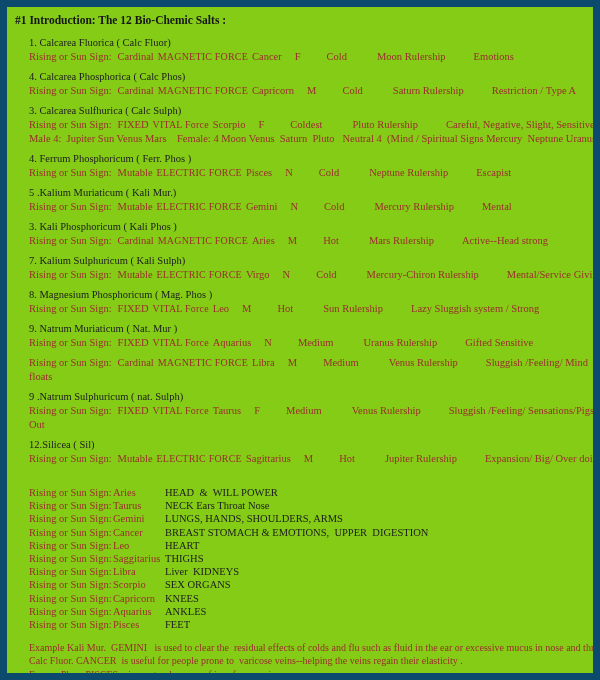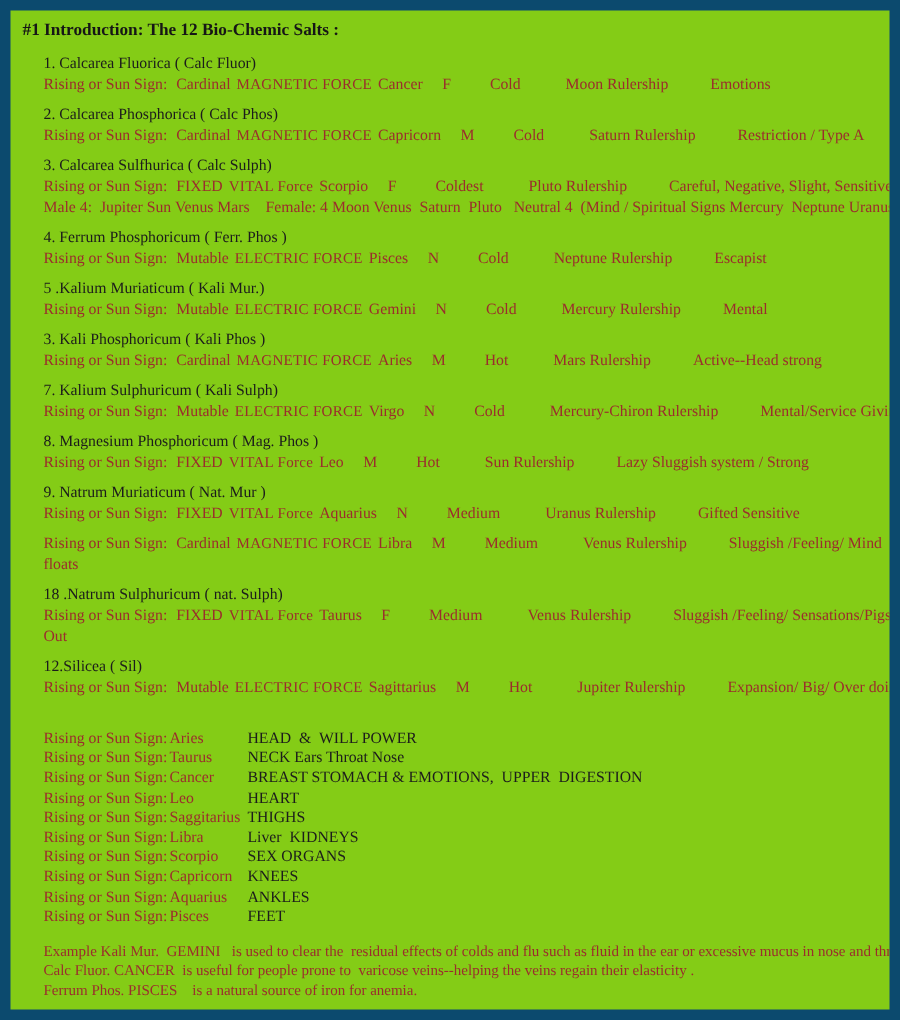--- a/index.html
+++ b/index.html
@@ -62,21 +62,21 @@
   <div class="title">#1 Introduction: The 12 Bio-Chemic Salts :</div>
 
   <div class="entries">
 
       <div class="entry">
         <div class="salt-name">1. Calcarea Fluorica ( Calc Fluor)</div>
         <div class="salt-detail"><span class="f-label">Rising or Sun Sign:</span><span class="f-mod">Cardinal</span><span class="f-force">MAGNETIC FORCE</span><span class="f-sign">Cancer</span><span class="f-gender">F</span><span class="f-temp">Cold</span><span class="f-rul">Moon Rulership</span><span class="f-trait">Emotions</span></div>
       </div>
 
       <div class="entry">
-        <div class="salt-name">2. Calcarea Phosphorica ( Calc Phos)</div>
+        <div class="salt-name">4. Calcarea Phosphorica ( Calc Phos)</div>
         <div class="salt-detail"><span class="f-label">Rising or Sun Sign:</span><span class="f-mod">Cardinal</span><span class="f-force">MAGNETIC FORCE</span><span class="f-sign">Capricorn</span><span class="f-gender">M</span><span class="f-temp">Cold</span><span class="f-rul">Saturn Rulership</span><span class="f-trait">Restriction / Type A</span></div>
       </div>
 
       <div class="entry">
         <div class="salt-name">3. Calcarea Sulfhurica ( Calc Sulph)</div>
         <div class="salt-detail"><span class="f-label">Rising or Sun Sign:</span><span class="f-mod">FIXED</span><span class="f-force">VITAL Force</span><span class="f-sign">Scorpio</span><span class="f-gender">F</span><span class="f-temp">Coldest</span><span class="f-rul">Pluto Rulership</span><span class="f-trait">Careful, Negative, Slight, Sensitive  Male 4:  Jupiter Sun Venus Mars    Female: 4 Moon Venus  Saturn  Pluto   Neutral 4  (Mind / Spiritual Signs Mercury  Neptune Uranus )</span></div>
       </div>
 
       <div class="entry">
         <div class="salt-name">4. Ferrum Phosphoricum ( Ferr. Phos )</div>
@@ -106,36 +106,37 @@
       <div class="entry">
         <div class="salt-name">9. Natrum Muriaticum ( Nat. Mur )</div>
         <div class="salt-detail"><span class="f-label">Rising or Sun Sign:</span><span class="f-mod">FIXED</span><span class="f-force">VITAL Force</span><span class="f-sign">Aquarius</span><span class="f-gender">N</span><span class="f-temp">Medium</span><span class="f-rul">Uranus Rulership</span><span class="f-trait">Gifted Sensitive</span></div>
       </div>
 
       <div class="entry">
         <div class="salt-detail"><span class="f-label">Rising or Sun Sign:</span><span class="f-mod">Cardinal</span><span class="f-force">MAGNETIC FORCE</span><span class="f-sign">Libra</span><span class="f-gender">M</span><span class="f-temp">Medium</span><span class="f-rul">Venus Rulership</span><span class="f-trait">Sluggish /Feeling/ Mind floats</span></div>
       </div>
 
       <div class="entry">
-        <div class="salt-name">18 .Natrum Sulphuricum ( nat. Sulph)</div>
+        <div class="salt-name">9 .Natrum Sulphuricum ( nat. Sulph)</div>
         <div class="salt-detail"><span class="f-label">Rising or Sun Sign:</span><span class="f-mod">FIXED</span><span class="f-force">VITAL Force</span><span class="f-sign">Taurus</span><span class="f-gender">F</span><span class="f-temp">Medium</span><span class="f-rul">Venus Rulership</span><span class="f-trait">Sluggish /Feeling/ Sensations/Pigs Out</span></div>
       </div>
 
       <div class="entry">
         <div class="salt-name">12.Silicea ( Sil)</div>
         <div class="salt-detail"><span class="f-label">Rising or Sun Sign:</span><span class="f-mod">Mutable</span><span class="f-force">ELECTRIC FORCE</span><span class="f-sign">Sagittarius</span><span class="f-gender">M</span><span class="f-temp">Hot</span><span class="f-rul">Jupiter Rulership</span><span class="f-trait">Expansion/ Big/ Over doing</span></div>
       </div>
     </div>
 
   <div class="zodiac">
 
       <div class="z-row"><span class="z-label">Rising or Sun Sign:</span><span class="z-sign">Aries</span><span class="z-body">HEAD  &amp;  WILL POWER</span></div>
 
       <div class="z-row"><span class="z-label">Rising or Sun Sign:</span><span class="z-sign">Taurus</span><span class="z-body">NECK Ears Throat Nose</span></div>
 
+      <div class="z-row"><span class="z-label">Rising or Sun Sign:</span><span class="z-sign">Gemini</span><span class="z-body">LUNGS, HANDS, SHOULDERS, ARMS</span></div>
 
       <div class="z-row"><span class="z-label">Rising or Sun Sign:</span><span class="z-sign">Cancer</span><span class="z-body">BREAST STOMACH &amp; EMOTIONS,  UPPER  DIGESTION</span></div>
 
       <div class="z-row"><span class="z-label">Rising or Sun Sign:</span><span class="z-sign">Leo</span><span class="z-body">HEART</span></div>
 
 
       <div class="z-row"><span class="z-label">Rising or Sun Sign:</span><span class="z-sign">Saggitarius</span><span class="z-body">THIGHS</span></div>
 
       <div class="z-row"><span class="z-label">Rising or Sun Sign:</span><span class="z-sign">Libra</span><span class="z-body">Liver  KIDNEYS</span></div>
 

